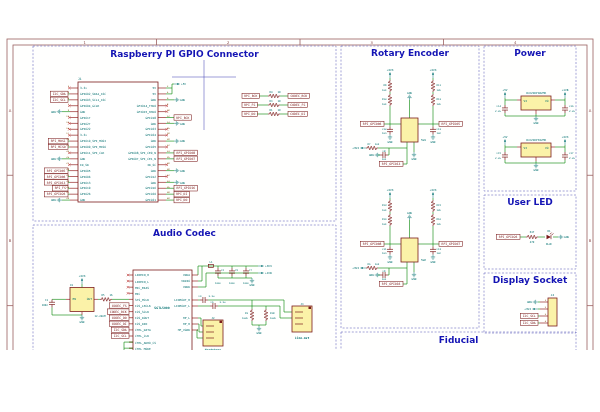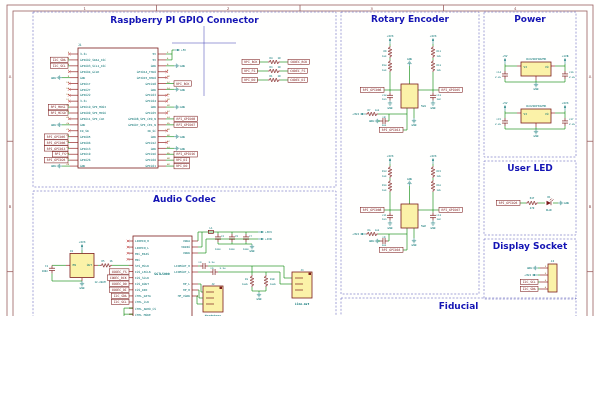--- a/index.html
+++ b/index.html
@@ -1,18 +1,18 @@
 <!DOCTYPE html>
 <html><head>
 <meta charset="utf-8">
 <style>
   html,body{margin:0;padding:0;background:#fff;}
   #canvas{position:relative;width:600px;height:316px;background:#fffffe;
     background-image:radial-gradient(rgba(0,0,0,0.07) 0.5px, transparent 0.6px);
-    background-size:9.5px 9.5px;overflow:hidden;}
+    background-size:9.5px 9.5px;overflow:hidden;margin-top:34px;}
   svg{display:block}
   text{font-family:"DejaVu Sans Mono",monospace;}
   .w{stroke:#008400;stroke-width:0.6;fill:none}
   .p{stroke:#840000;stroke-width:0.6;fill:none}
   .sym{stroke:#7c1c1c;stroke-width:0.7;fill:none}
   .body{fill:#fbf2a8;stroke:#7c1c1c;stroke-width:0.8}
   .bodyw{fill:#ffffff;stroke:#7c1c1c;stroke-width:0.8}
   .glr{fill:none;stroke:#7c1c1c;stroke-width:0.55}
   .glt{fill:#7c1c1c;font-size:3.1px;text-anchor:middle}
   .pw{fill:#007070;font-size:2.8px}

